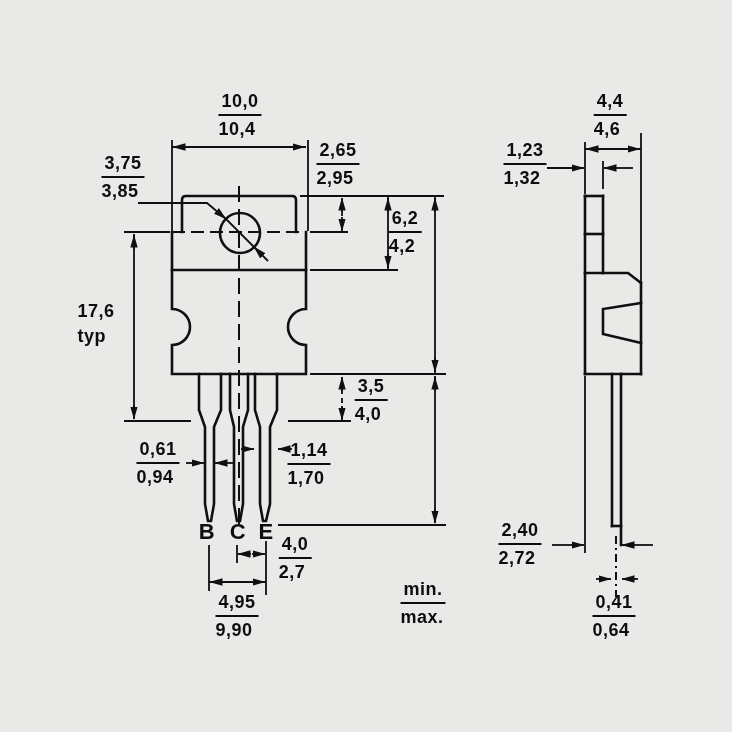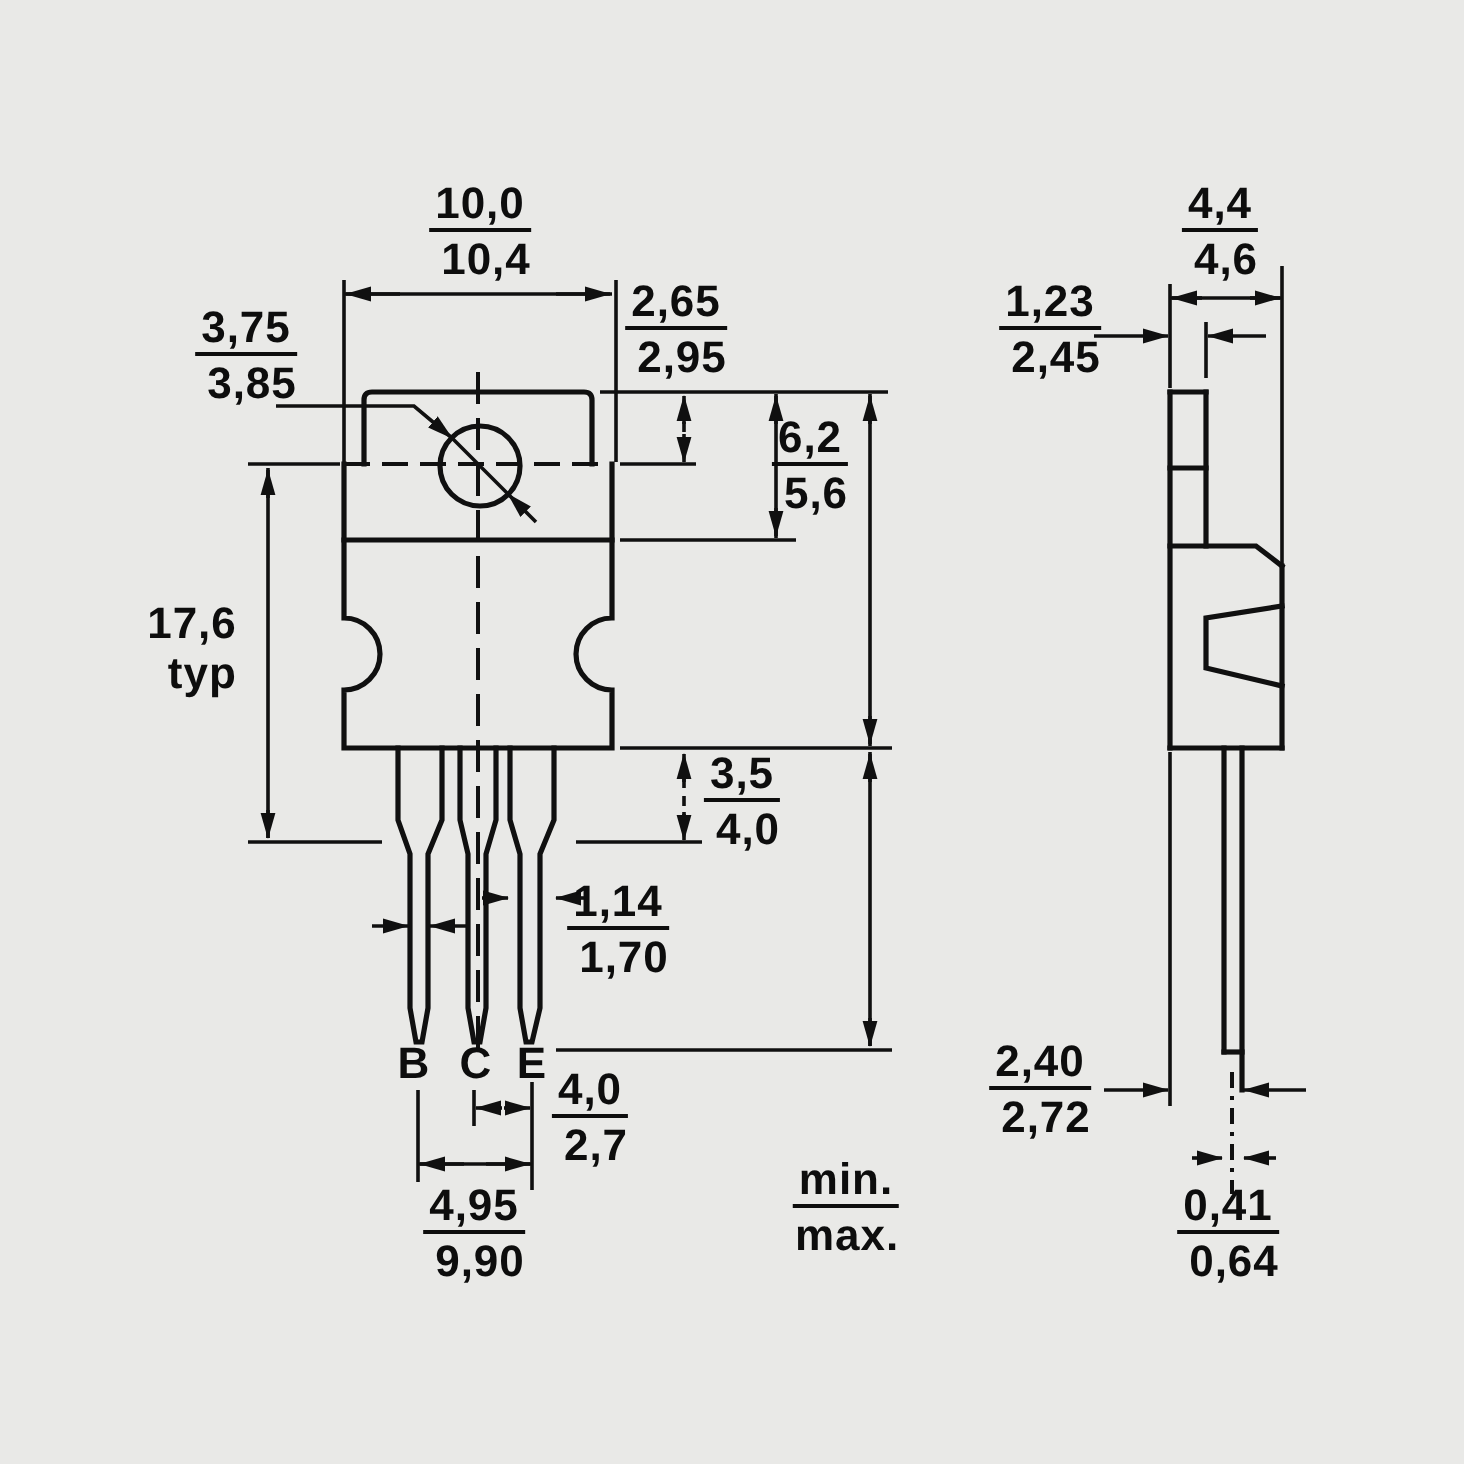--- a/index.html
+++ b/index.html
@@ -7,22 +7,22 @@
   .stage{
     position:relative;width:732px;height:732px;background:#e9e9e7;overflow:hidden;
     font-family:"Liberation Sans", sans-serif;
   }
   .stage svg{position:absolute;left:0;top:0;}
   .ol{stroke:#101010;stroke-width:2.6;fill:none;stroke-linecap:square;stroke-linejoin:miter;}
   .xl{stroke:#101010;stroke-width:1.8;fill:none;stroke-linecap:butt;}
   .dl{stroke:#101010;stroke-width:1.8;fill:none;stroke-linecap:butt;}
   .cl{stroke:#101010;stroke-width:2;fill:none;}
   .dim{
-    position:absolute;display:flex;flex-direction:column;align-items:flex-end;
-    transform:translateX(-50%);color:#0d0d0d;font-weight:bold;font-size:22px;
+    position:absolute;display:flex;flex-direction:column;align-items:flex-start;
+    transform:translateX(-50%);color:#0d0d0d;font-weight:bold;font-size:18px;
     line-height:23px;white-space:nowrap;letter-spacing:0.5px;
   }
   .dim .top{border-bottom:2.5px solid #0d0d0d;padding:0 3px 1px;}
   .dim .bot{padding-top:2px;}
   .dim.nobar .top{border-bottom:none;padding:0;}
   .pin{
     position:absolute;transform:translateX(-50%);color:#0d0d0d;
     font-weight:bold;font-size:22px;line-height:22px;letter-spacing:0.5px;
   }
 </style>
@@ -168,30 +168,34 @@
     <span class="bot">3,85</span>
   </div>
 
   <div class="dim nobar" style="left:96px;top:300px">
     <span class="top">17,6</span>
     <span class="bot">typ</span>
   </div>
 
   <div class="dim" style="left:405px;top:207px">
     <span class="top">6,2</span>
-    <span class="bot">5,6</span>
+    <span class="bot">4,2</span>
   </div>
 
 
   <div class="dim" style="left:371px;top:375px">
     <span class="top">3,5</span>
     <span class="bot">4,0</span>
   </div>
 
 
+  <div class="dim" style="left:158px;top:438px">
+    <span class="top">0,61</span>
+    <span class="bot">0,94</span>
+  </div>
 
   <div class="dim" style="left:309px;top:439px">
     <span class="top">1,14</span>
     <span class="bot">1,70</span>
   </div>
 
   <div class="dim" style="left:295px;top:533px">
     <span class="top">4,0</span>
     <span class="bot">2,7</span>
   </div>
@@ -206,21 +210,21 @@
     <span class="bot">max.</span>
   </div>
 
   <div class="dim" style="left:610px;top:90px">
     <span class="top">4,4</span>
     <span class="bot">4,6</span>
   </div>
 
   <div class="dim" style="left:525px;top:139px">
     <span class="top">1,23</span>
-    <span class="bot">2,45</span>
+    <span class="bot">1,32</span>
   </div>
 
   <div class="dim" style="left:520px;top:519px">
     <span class="top">2,40</span>
     <span class="bot">2,72</span>
   </div>
 
   <div class="dim" style="left:614px;top:591px">
     <span class="top">0,41</span>
     <span class="bot">0,64</span>

